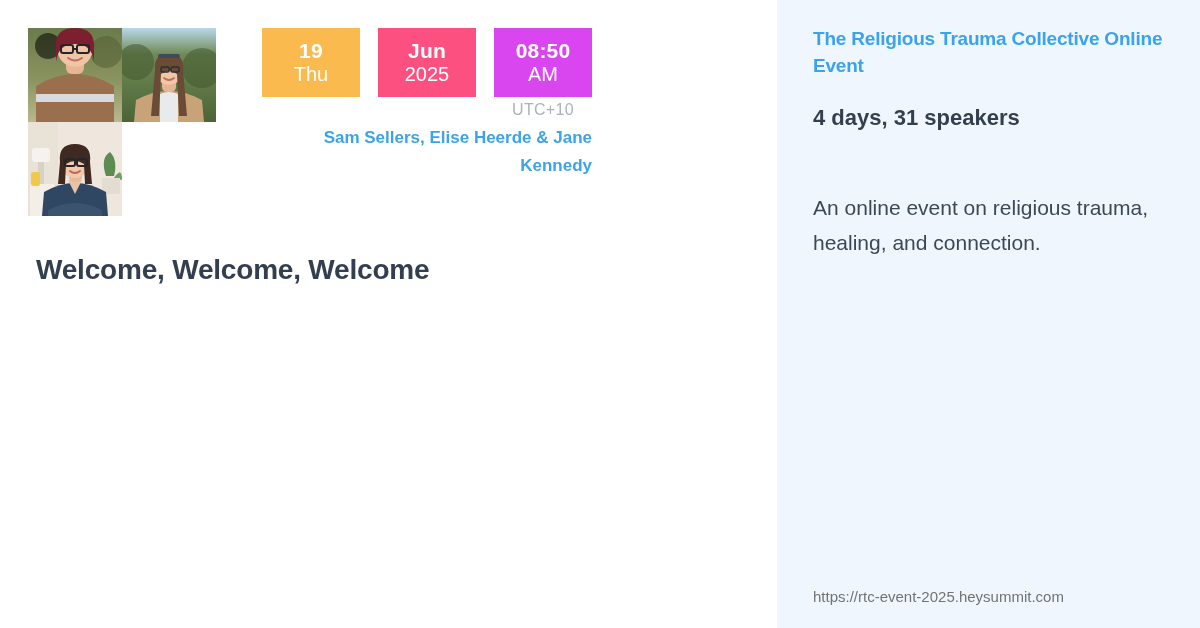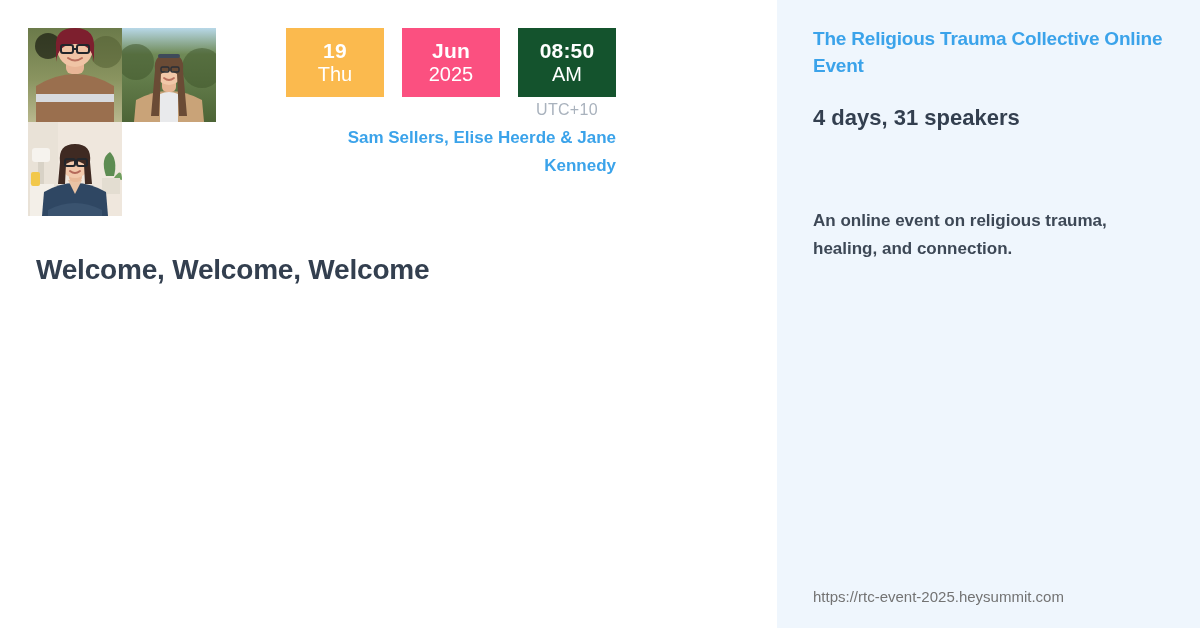--- a/index.html
+++ b/index.html
@@ -54,21 +54,21 @@
     overflow: hidden;
     position: relative;
     background: #dfe3e8;
   }
   .avatar.empty { background: #ffffff; }
 
   .avatar svg { display: block; width: 94px; height: 94px; }
 
   
   .meta-col {
-    margin-left: 70px;
+    margin-left: 46px;
     width: 340px;
     position: relative;
   }
 
   .badges {
     display: flex;
     gap: 18px;
     align-items: flex-start;
   }
 
@@ -87,21 +87,21 @@
     font-weight: bold;
     letter-spacing: 0.2px;
   }
   .badge .small {
     font-size: 20px;
     font-weight: normal;
     margin-top: 2px;
   }
   .badge-day  { background: #fbba4e; }
   .badge-month{ background: #fb5080; }
-  .badge-time { background: #14532d; }
+  .badge-time { background: #d946ef; }
 
   .tz {
     position: absolute;
     left: 232px;
     top: 73px;
     width: 98px;
     text-align: center;
     font-size: 16px;
     color: #a9b2bd;
     letter-spacing: 0.3px;
@@ -148,25 +148,25 @@
   }
 
   .event-stats {
     margin-top: 25px;
     font-size: 22px;
     font-weight: bold;
     color: #333f4f;
   }
 
   .event-desc {
-    margin-top: 76px;
-    font-size: 17px;
+    margin-top: 60px;
+    font-size: 21px;
     color: #3d4856;
     line-height: 1.65;
-    font-weight: bold;
+    font-weight: normal;
   }
 
   .event-url {
     position: absolute;
     left: 36px;
     bottom: 23px;
     font-size: 15px;
     color: #737373;
     text-decoration: none;
   }

